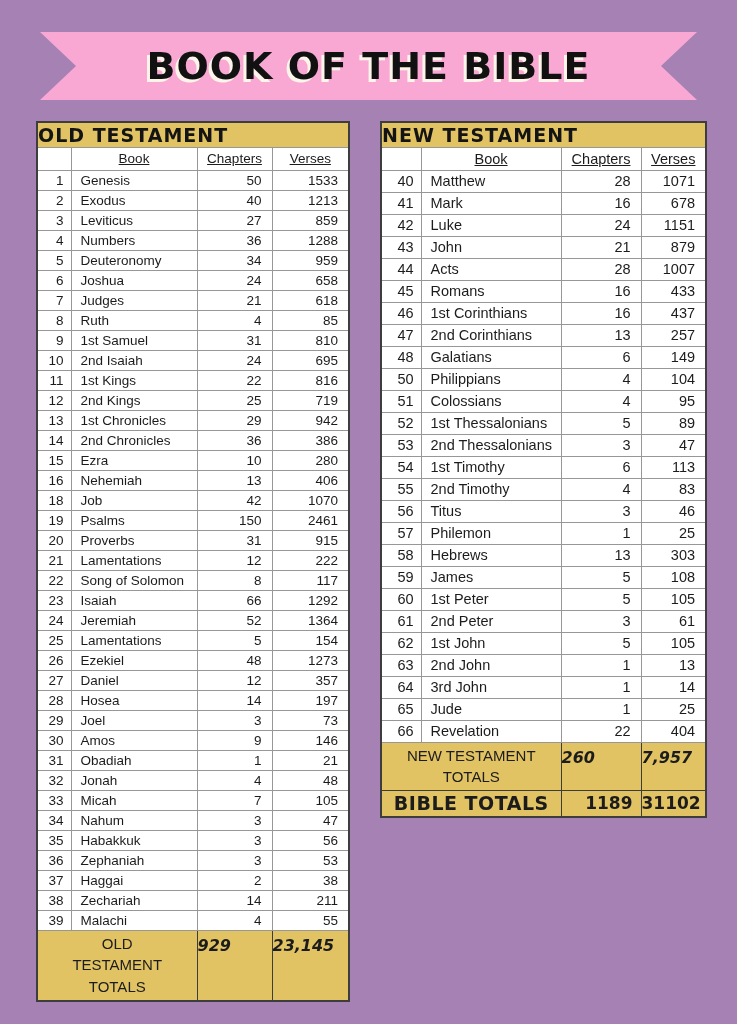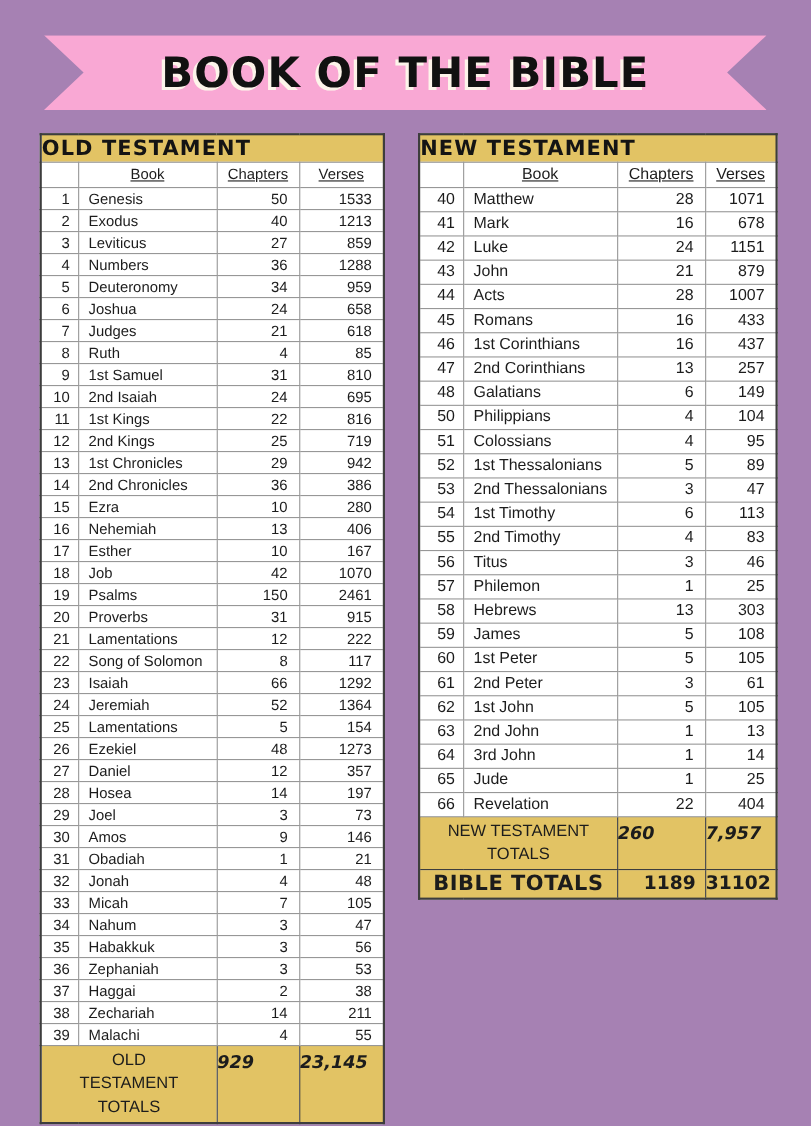--- a/index.html
+++ b/index.html
@@ -225,26 +225,20 @@
           <td class="ch">10</td>
           <td class="vs">280</td>
         </tr>
         <tr>
           <td class="num">16</td>
           <td class="book">Nehemiah</td>
           <td class="ch">13</td>
           <td class="vs">406</td>
         </tr>
         <tr>
-          <td class="num">17</td>
-          <td class="book">Esther</td>
-          <td class="ch">10</td>
-          <td class="vs">167</td>
-        </tr>
-        <tr>
           <td class="num">18</td>
           <td class="book">Job</td>
           <td class="ch">42</td>
           <td class="vs">1070</td>
         </tr>
         <tr>
           <td class="num">19</td>
           <td class="book">Psalms</td>
           <td class="ch">150</td>
           <td class="vs">2461</td>

